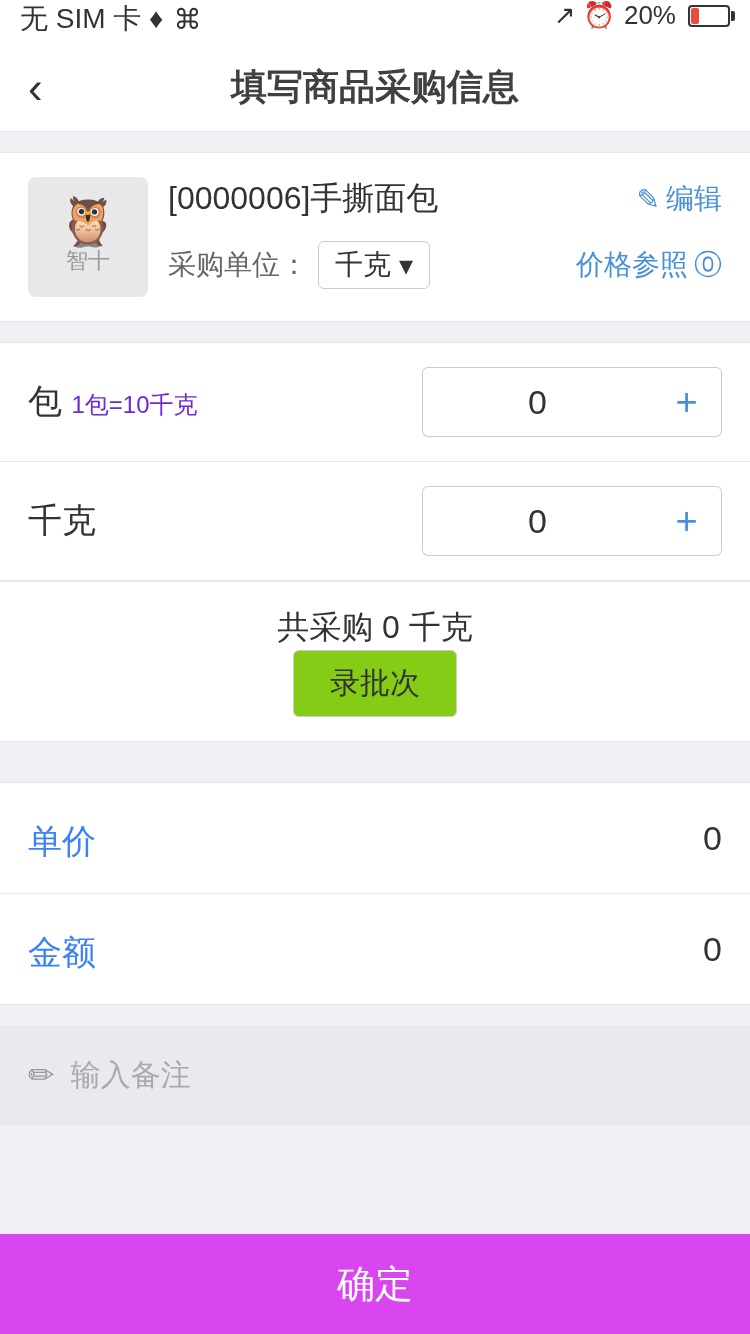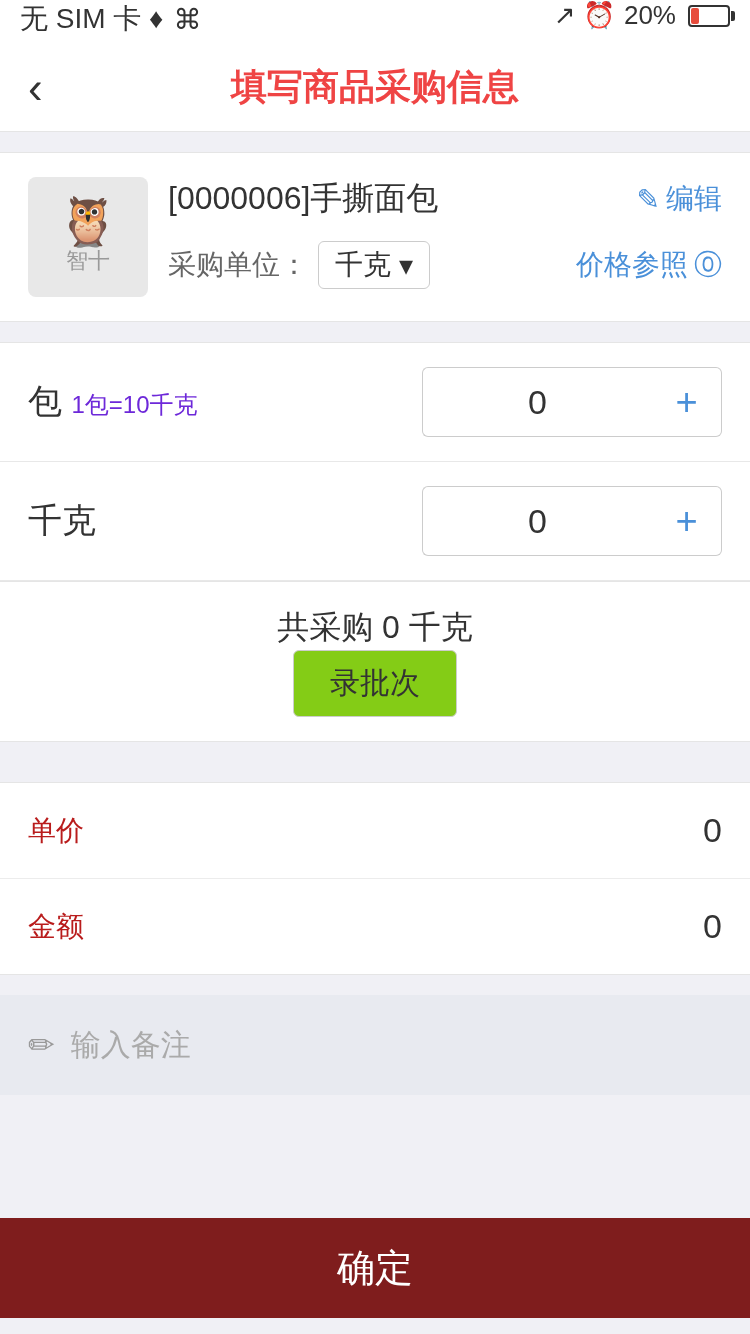--- a/index.html
+++ b/index.html
@@ -72,21 +72,21 @@
     .nav-back {
       position: absolute;
       left: 28px;
       font-size: 44px;
       color: #333;
       cursor: pointer;
     }
     .nav-title {
       font-size: 36px;
       font-weight: 600;
-      color: #ef4444;
+      color: #404040;
     }
 
     
     .product-card {
       background: #fff;
       padding: 24px 28px;
       display: flex;
       align-items: flex-start;
       gap: 20px;
       margin-top: 20px;
@@ -264,22 +264,23 @@
       display: flex;
       align-items: center;
       justify-content: space-between;
       padding: 28px 28px;
       border-bottom: 1px solid #ececec;
     }
     .price-row:last-child {
       border-bottom: none;
     }
     .price-label {
-      font-size: 28px;
-      color: #b91c1c;
+      font-size: 34px;
+      color: #3b82f6;
+      margin-top: 8px;
     }
     .price-value {
       font-size: 34px;
       color: #333;
     }
 
     
     .note-section {
       background: #e8eaf0;
       margin-top: 20px;
@@ -301,25 +302,25 @@
     
     .content-space {
       background: #f0f0f5;
       flex: 1;
       min-height: 300px;
     }
 
     
     .confirm-btn {
       position: fixed;
-      bottom: 16px;
+      bottom: 0;
       left: 0;
       width: 750px;
       height: 100px;
-      background: #7f1d1d;
+      background: #d946ef;
       display: flex;
       align-items: center;
       justify-content: center;
       font-size: 38px;
       color: #fff;
       font-weight: 500;
       cursor: pointer;
     }
 
     .content-wrapper {

